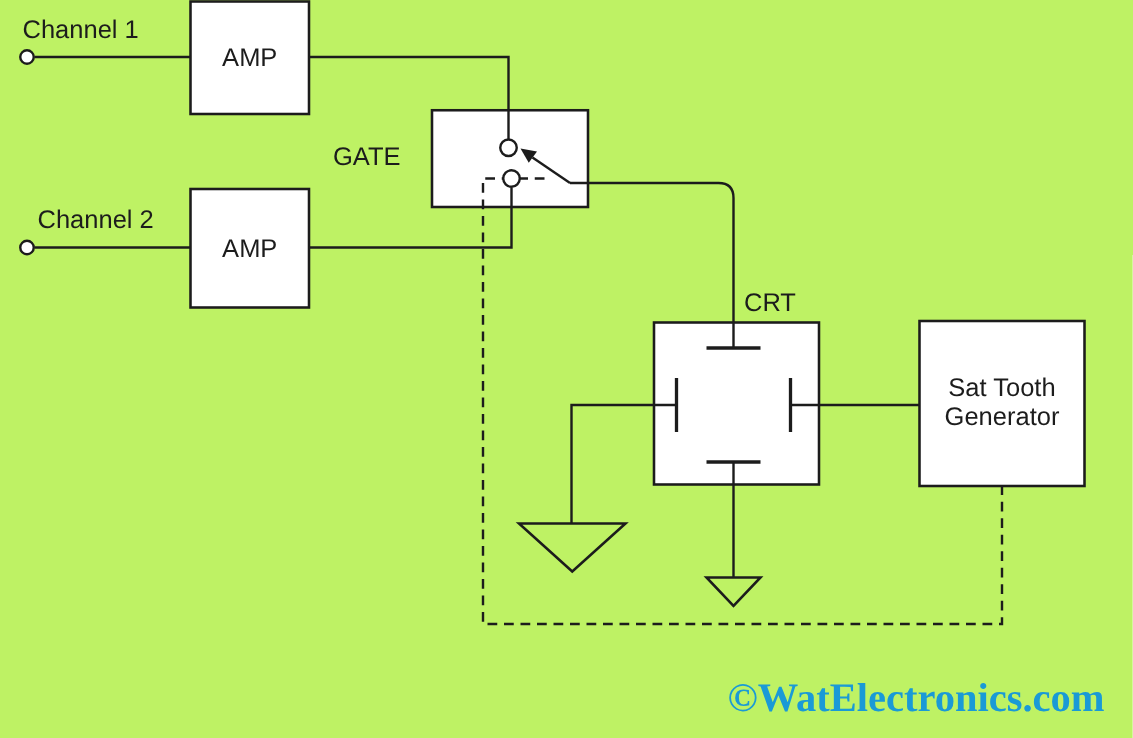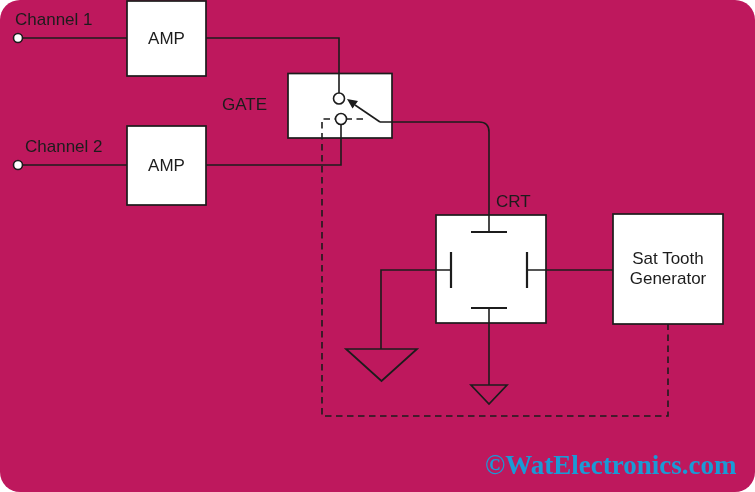--- a/index.html
+++ b/index.html
@@ -1,24 +1,23 @@
 <!DOCTYPE html>
 <html><head>
 <meta charset="utf-8">
 <style>
   html, body { margin: 0; padding: 0; }
   body { background: #ffffff; }
   .stage {
     position: relative;
     width: 755px;
     height: 492px;
-    background: #be185d;
+    background: #bef264;
     overflow: hidden;
     font-family: "Liberation Sans", "DejaVu Sans", sans-serif;
-    border-radius: 20px;
   }
   .stage svg { position: absolute; top: 0; left: 0; }
   text { user-select: none; }
   .block-label { font-size: 17px; }
   .watermark-text { font-family: "Liberation Serif", "DejaVu Serif", serif; font-weight: bold; font-size: 27px; }
 </style>
 </head>
 <body>
 
 <div class="stage">

